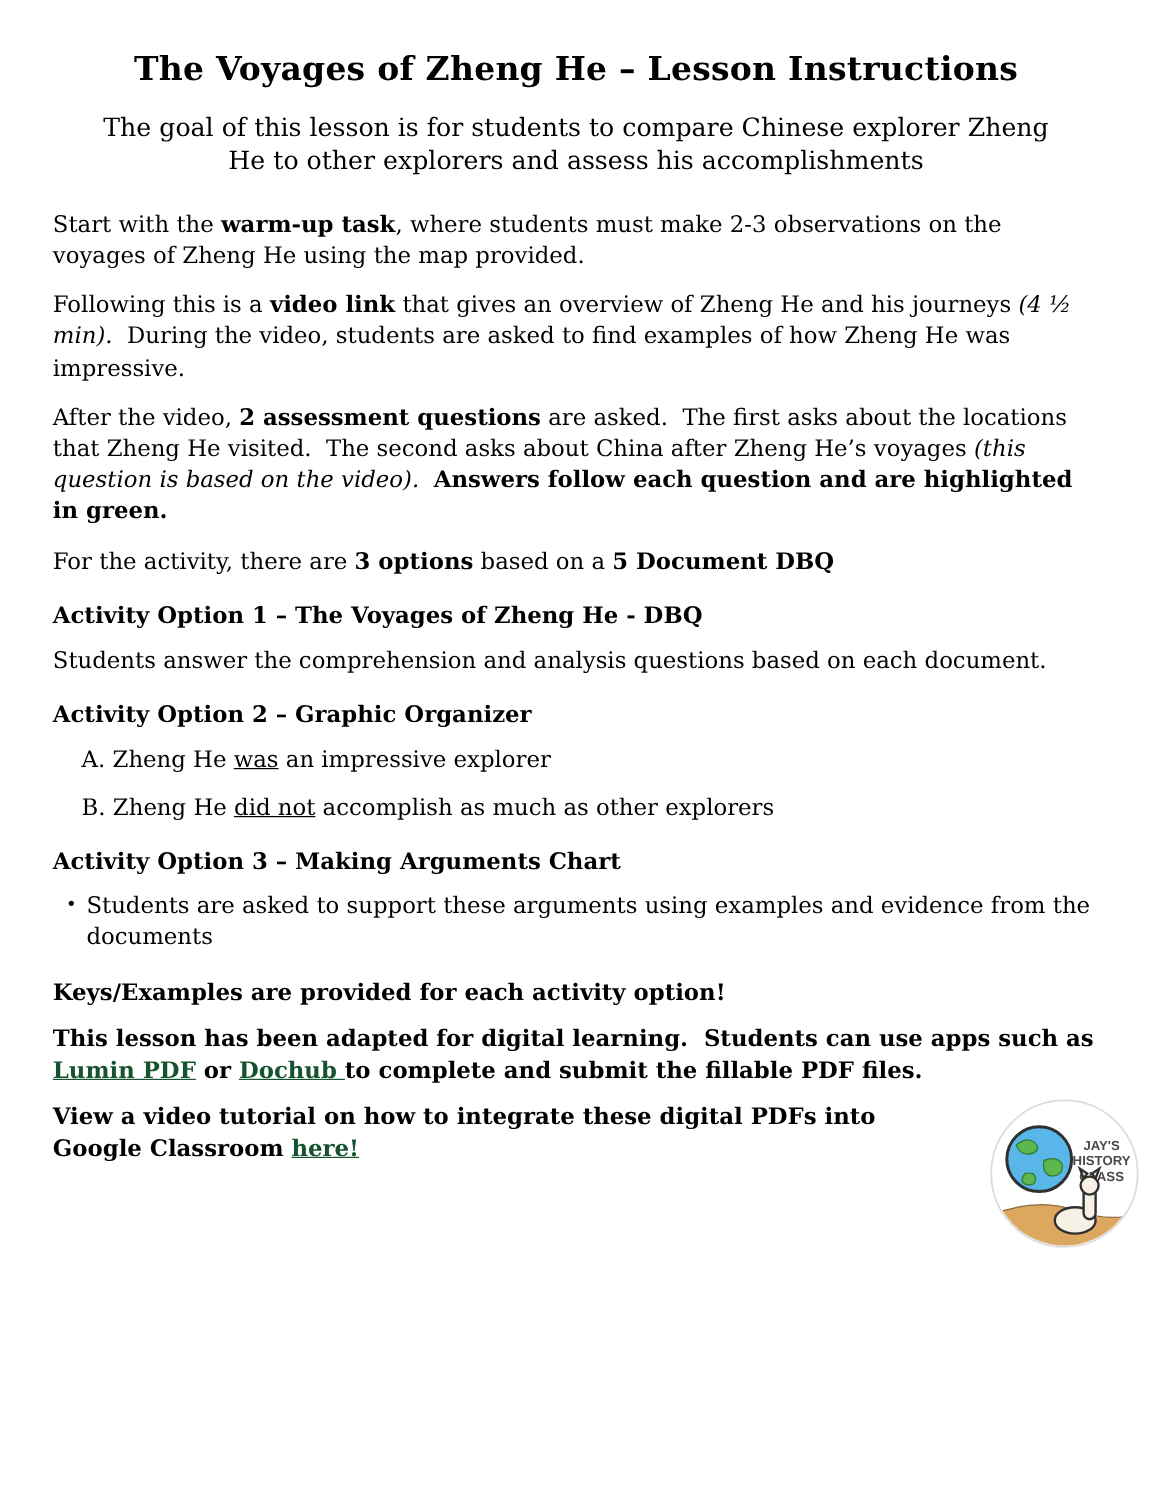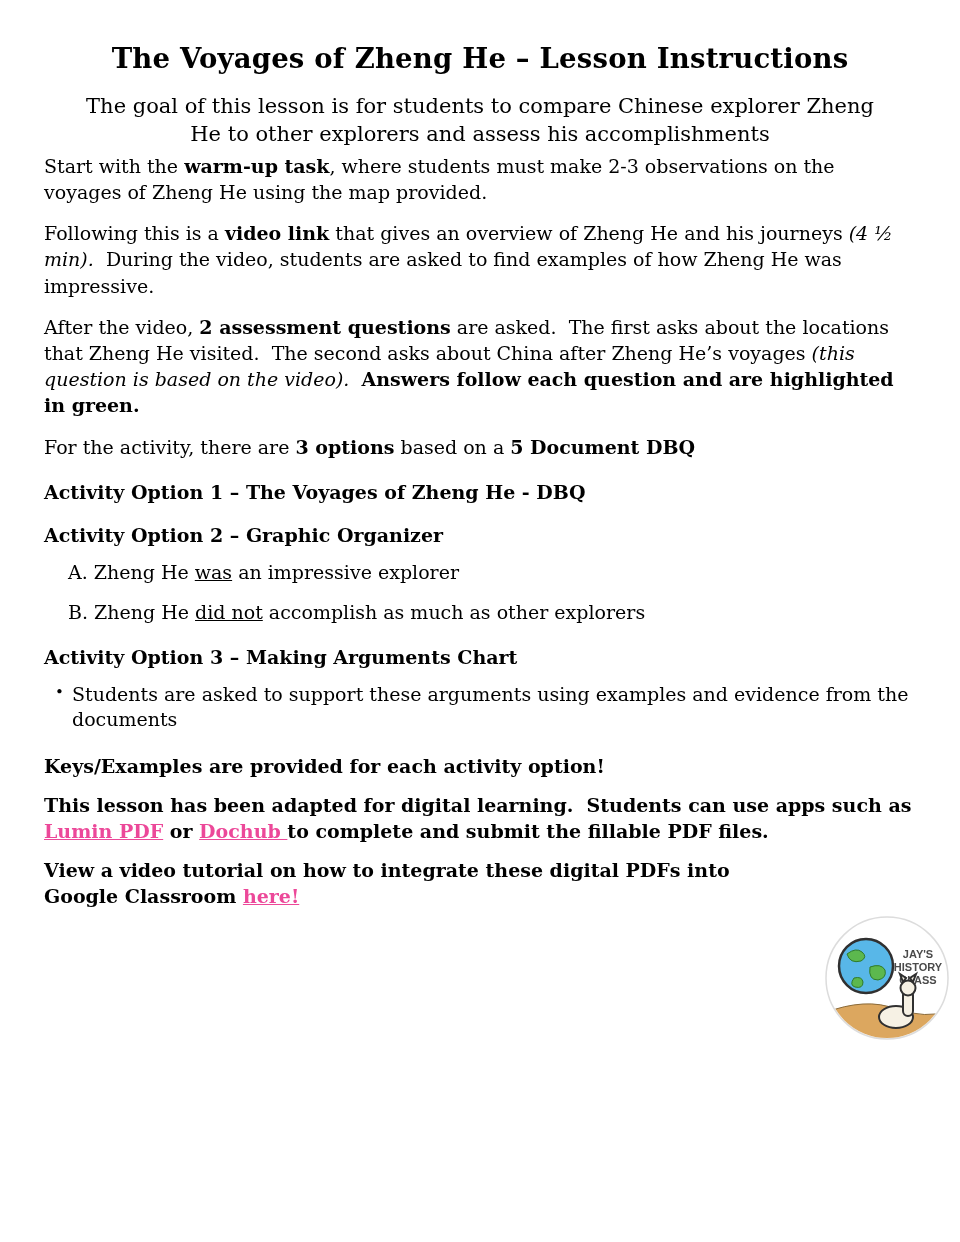--- a/index.html
+++ b/index.html
@@ -19,21 +19,21 @@
     font-size: 27.5px;
     font-weight: bold;
     text-align: center;
     margin: 4px 0 18px 0;
     letter-spacing: 0.2px;
   }
   .doc-subtitle {
     font-size: 21px;
     line-height: 1.35;
     text-align: center;
-    margin: 0 auto 4px auto;
+    margin: 0 auto 25px auto;
     max-width: 810px;
   }
   .para {
     font-size: 19px;
     line-height: 1.38;
     margin: 0 0 15px 0;
     white-space: pre-wrap;
   }
   .heading {
     font-size: 19px;
@@ -66,21 +66,21 @@
     font-size: 19px;
     line-height: 1.37;
     margin: 0 0 13px 0;
     white-space: pre-wrap;
   }
   .keys-note { margin-top: 20px; }
   .tutorial-para { max-width: 756px; }
   .seg-b { font-weight: bold; }
   .seg-i { font-style: italic; }
   .seg-u { text-decoration: underline; }
-  a.seg-link { color: #ec4899; text-decoration: underline; cursor: pointer; }
+  a.seg-link { color: #14532d; text-decoration: underline; cursor: pointer; }
   .logo-wrap {
     position: absolute;
     right: 10px;
     bottom: 17px;
     width: 126px;
     height: 126px;
   }
 </style>
 </head>
 <body>
@@ -95,20 +95,21 @@
 
 
   <p class="para"><span>Following this is a </span><span class="seg-b">video link</span><span> that gives an overview of Zheng He and his journeys </span><span class="seg-i">(4 ½ min).</span><span>  During the video, students are asked to find examples of how Zheng He was impressive.</span></p>
 
   <p class="para"><span>After the video, </span><span class="seg-b">2 assessment questions</span><span> are asked.  The first asks about the locations that Zheng He visited.  The second asks about China after Zheng He’s voyages </span><span class="seg-i">(this question is based on the video).</span><span>  </span><span class="seg-b">Answers follow each question and are highlighted in green.</span></p>
 
   <p class="para"><span>For the activity, there are </span><span class="seg-b">3 options</span><span> based on a </span><span class="seg-b">5 Document DBQ</span></p>
 
   <h2 class="heading">Activity Option 1 – The Voyages of Zheng He - DBQ</h2>
 
+  <p class="para">Students answer the comprehension and analysis questions based on each document.</p>
 
   <h2 class="heading">Activity Option 2 – Graphic Organizer</h2>
 
 
   <div class="list-item"><span>A. Zheng He </span><span class="seg-u">was</span><span> an impressive explorer</span></div>
 
   <div class="list-item"><span>B. Zheng He </span><span class="seg-u">did not</span><span> accomplish as much as other explorers</span></div>
 
   <h2 class="heading">Activity Option 3 – Making Arguments Chart</h2>
 

